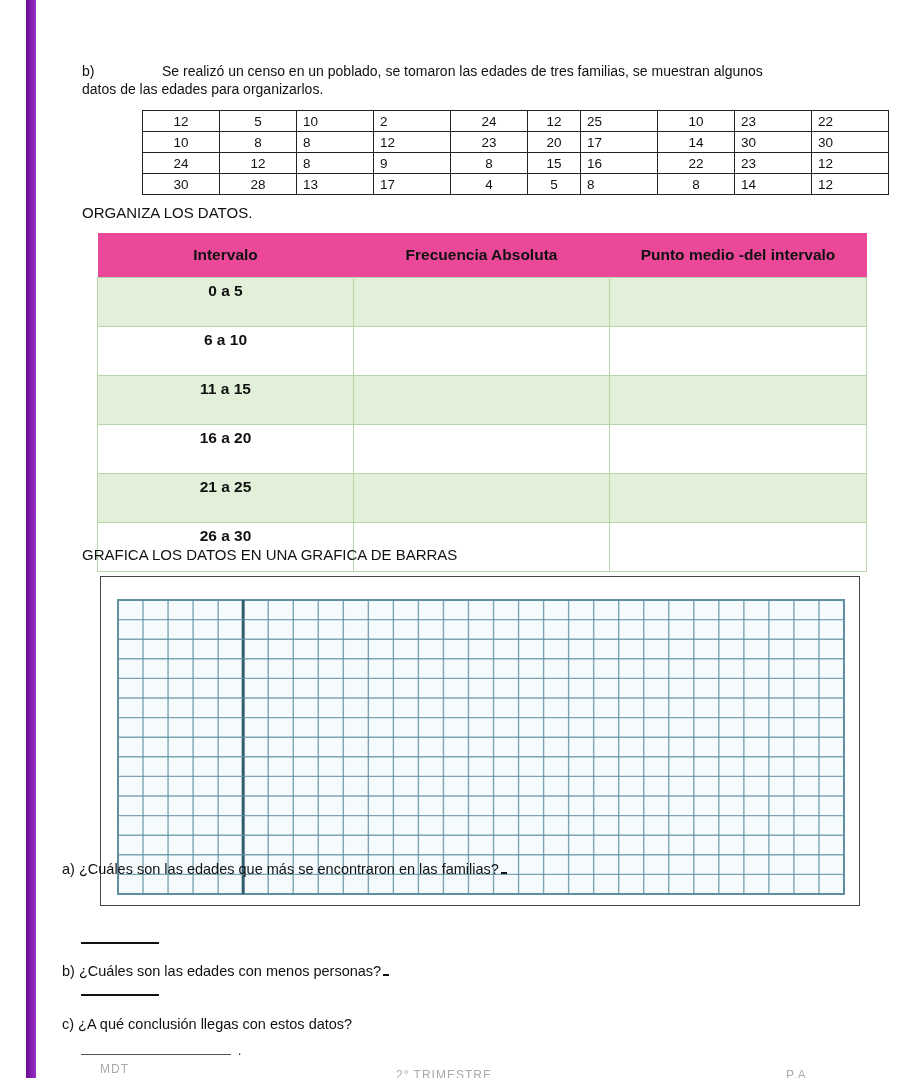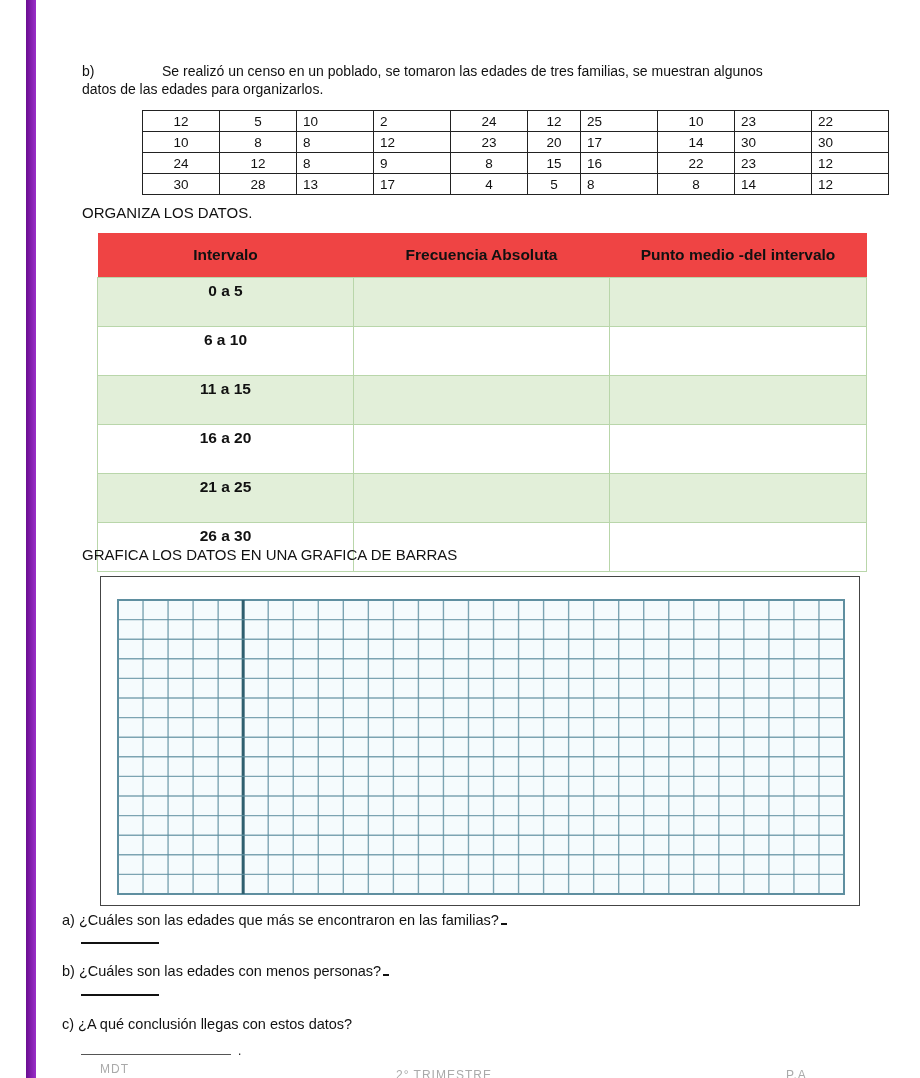--- a/index.html
+++ b/index.html
@@ -16,34 +16,34 @@
   .c2{width:64px;text-align:left;}
   .c3{width:64px;text-align:left;}
   .c4{width:64px;text-align:center;}
   .c5{width:40px;text-align:center;}
   .c6{width:64px;text-align:left;}
   .c7{width:64px;text-align:center;}
   .c8{width:64px;text-align:left;}
   .c9{width:64px;text-align:left;}
   .h-organize{position:absolute;left:82px;top:204px;font-size:15px;}
   table.freq{position:absolute;left:97px;top:233px;width:770px;border-collapse:collapse;}
-  table.freq th{background:#ef4444;height:44px;font-size:15.5px;font-weight:bold;color:#111;
+  table.freq th{background:#ec4899;height:44px;font-size:15.5px;font-weight:bold;color:#111;
        vertical-align:middle;text-align:center;padding:0;}
   table.freq td{height:43px;border:1px solid #b9d6aa;vertical-align:top;padding-top:4px;
        text-align:center;font-size:15.5px;font-weight:bold;margin-left:12px;}
   table.freq tr.odd td{background:#e2efd9;}
   table.freq tr.even td{background:#ffffff;}
   .col-int{width:256px;}
   .col-freq{width:256px;margin-top:15px;}
   .h-graph{position:absolute;left:82px;top:546px;font-size:15px;}
   .graph-frame{position:absolute;left:100px;top:576px;width:758px;height:328px;
        border:1.5px solid #444;background:#fff;}
   svg.grid{position:absolute;left:16px;top:22px;}
   .q{position:absolute;left:62px;font-size:14.5px;}
-  .qa{top:912px;}
+  .qa{top:861px;}
   .qb{top:963px;text-align:center;}
   .qc{top:1016px;}
   .ans-line{position:absolute;left:81px;height:2px;background:#111;width:78px;}
   .la{top:942px;}
   .lb{top:994px;}
   .lc{position:absolute;left:81px;top:1054px;width:150px;height:1px;background:#555;}
   .lc-dot{position:absolute;left:238px;top:1044px;font-size:12px;}
   .footer{position:absolute;top:1062px;font-size:12px;color:#aaa;font-weight:normal;letter-spacing:1px;}
   .f-left{left:100px;}
   .f-mid{left:396px;top:1068px;}

